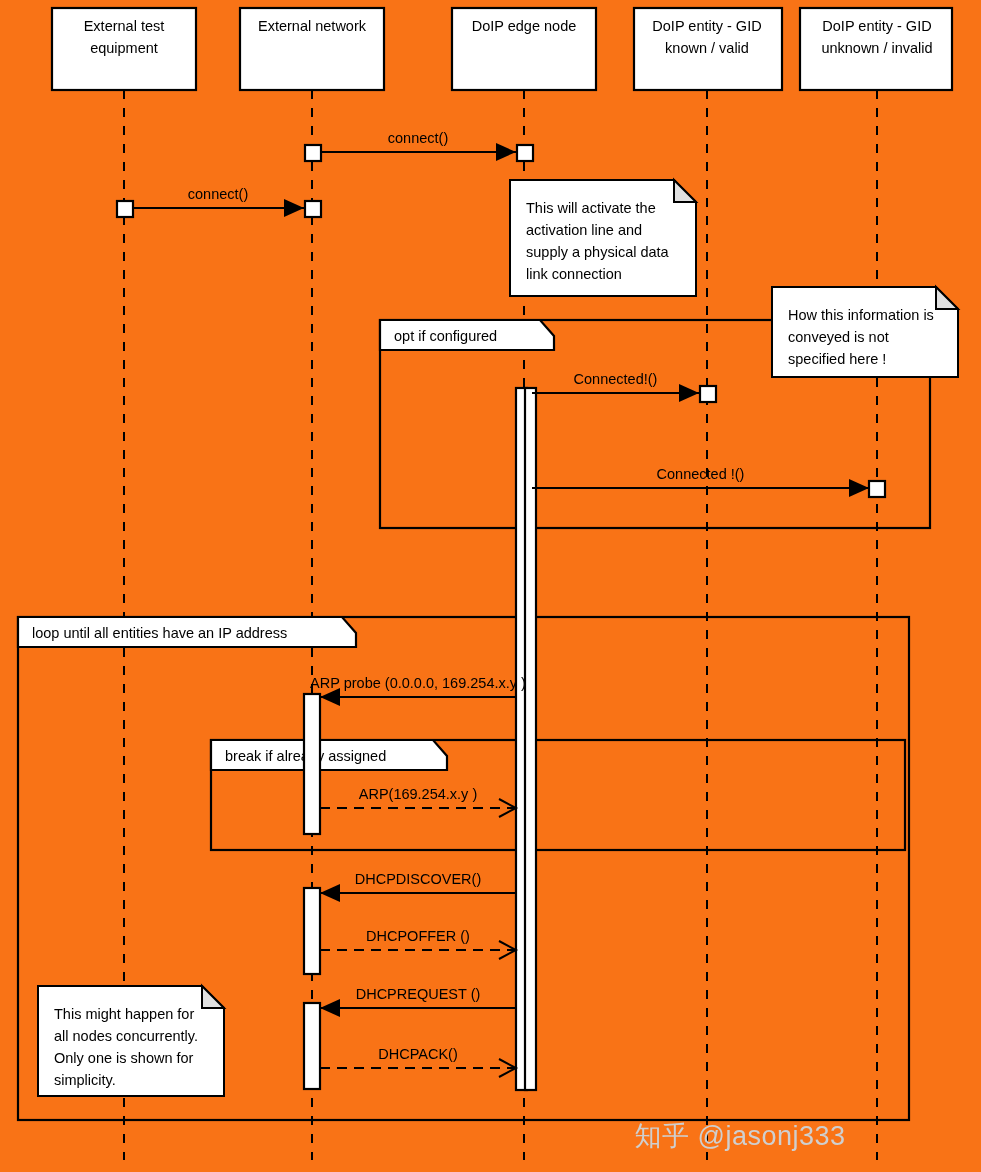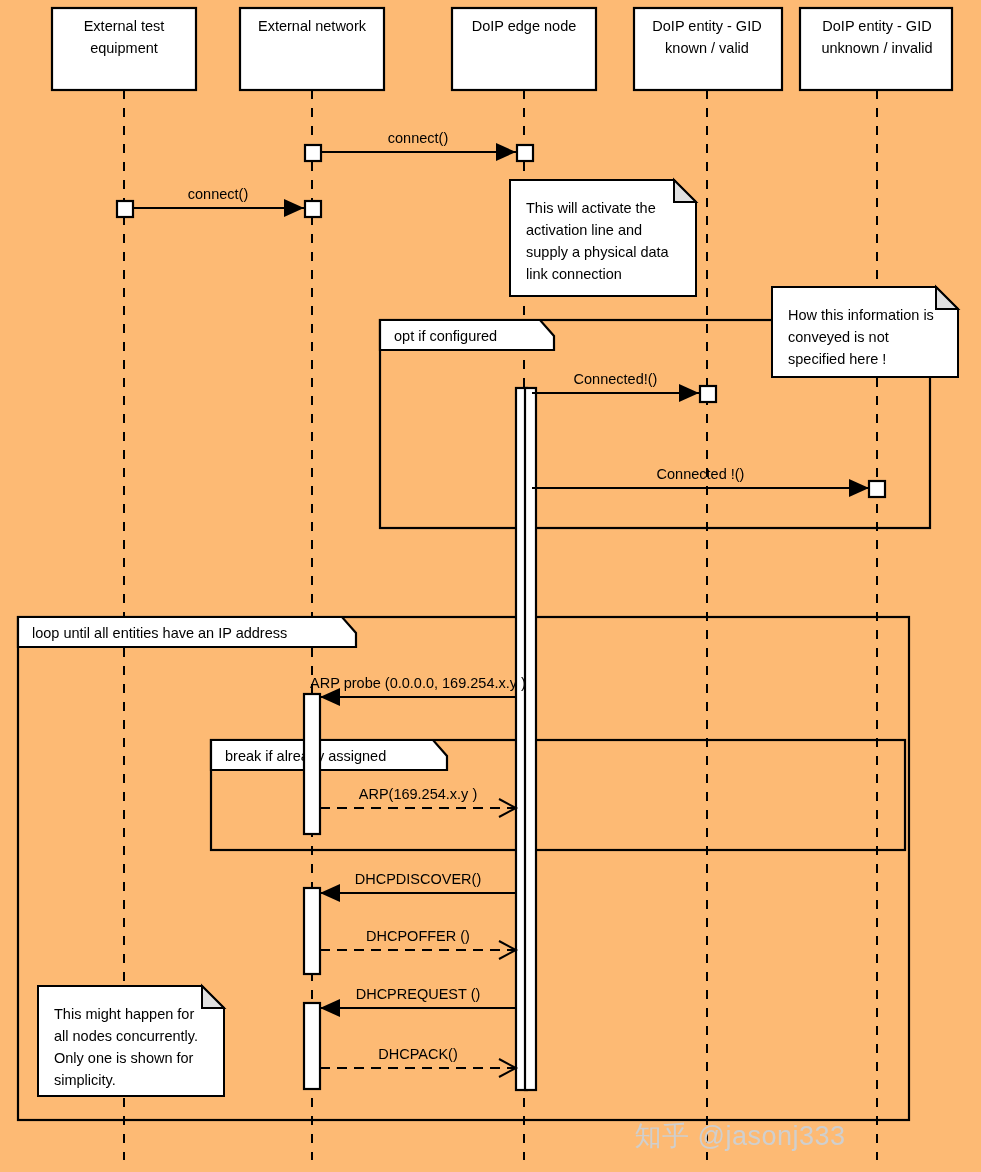--- a/index.html
+++ b/index.html
@@ -8,21 +8,21 @@
     background: #ffffff;
   }
   body {
     font-family: "Liberation Sans", sans-serif;
     -webkit-font-smoothing: antialiased;
   }
   #diagram-root {
     position: relative;
     width: 981px;
     height: 1172px;
-    background: #fdba74;
+    background: #f97316;
     overflow: hidden;
   }
   #diagram-svg {
     position: absolute;
     left: 0;
     top: 0;
   }
   .lifeline-box rect {
     fill: #ffffff;
     stroke: #000000;

